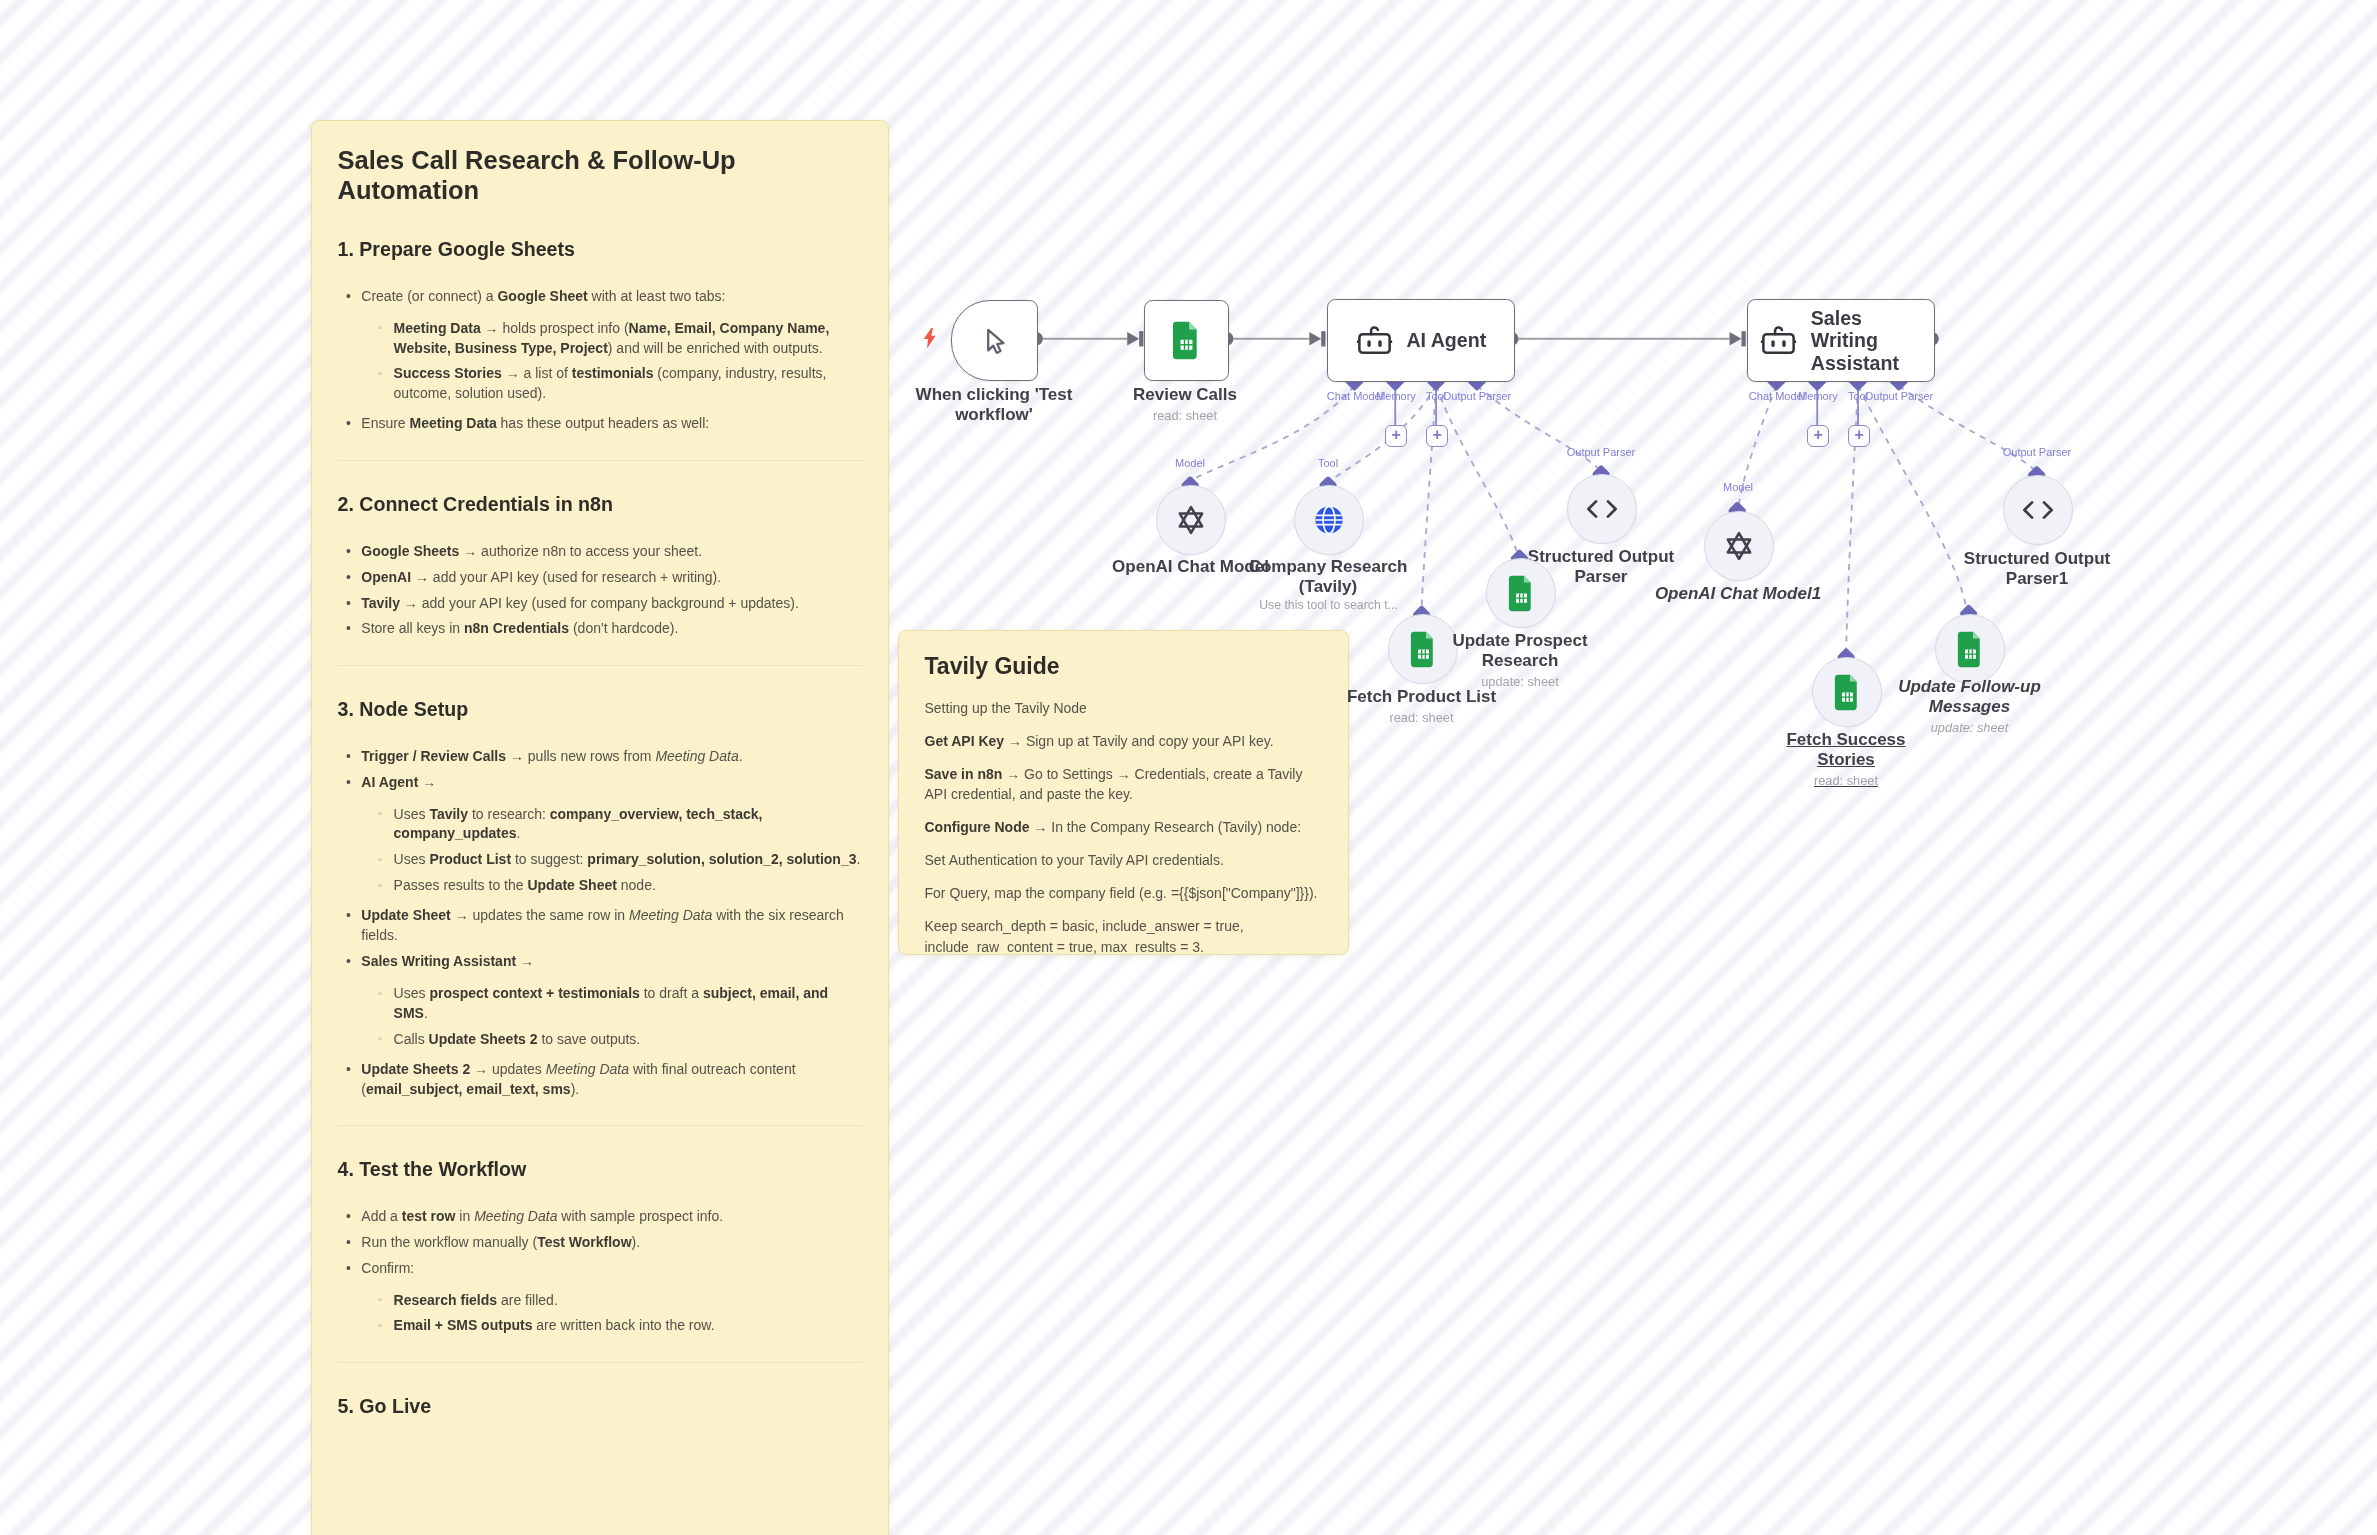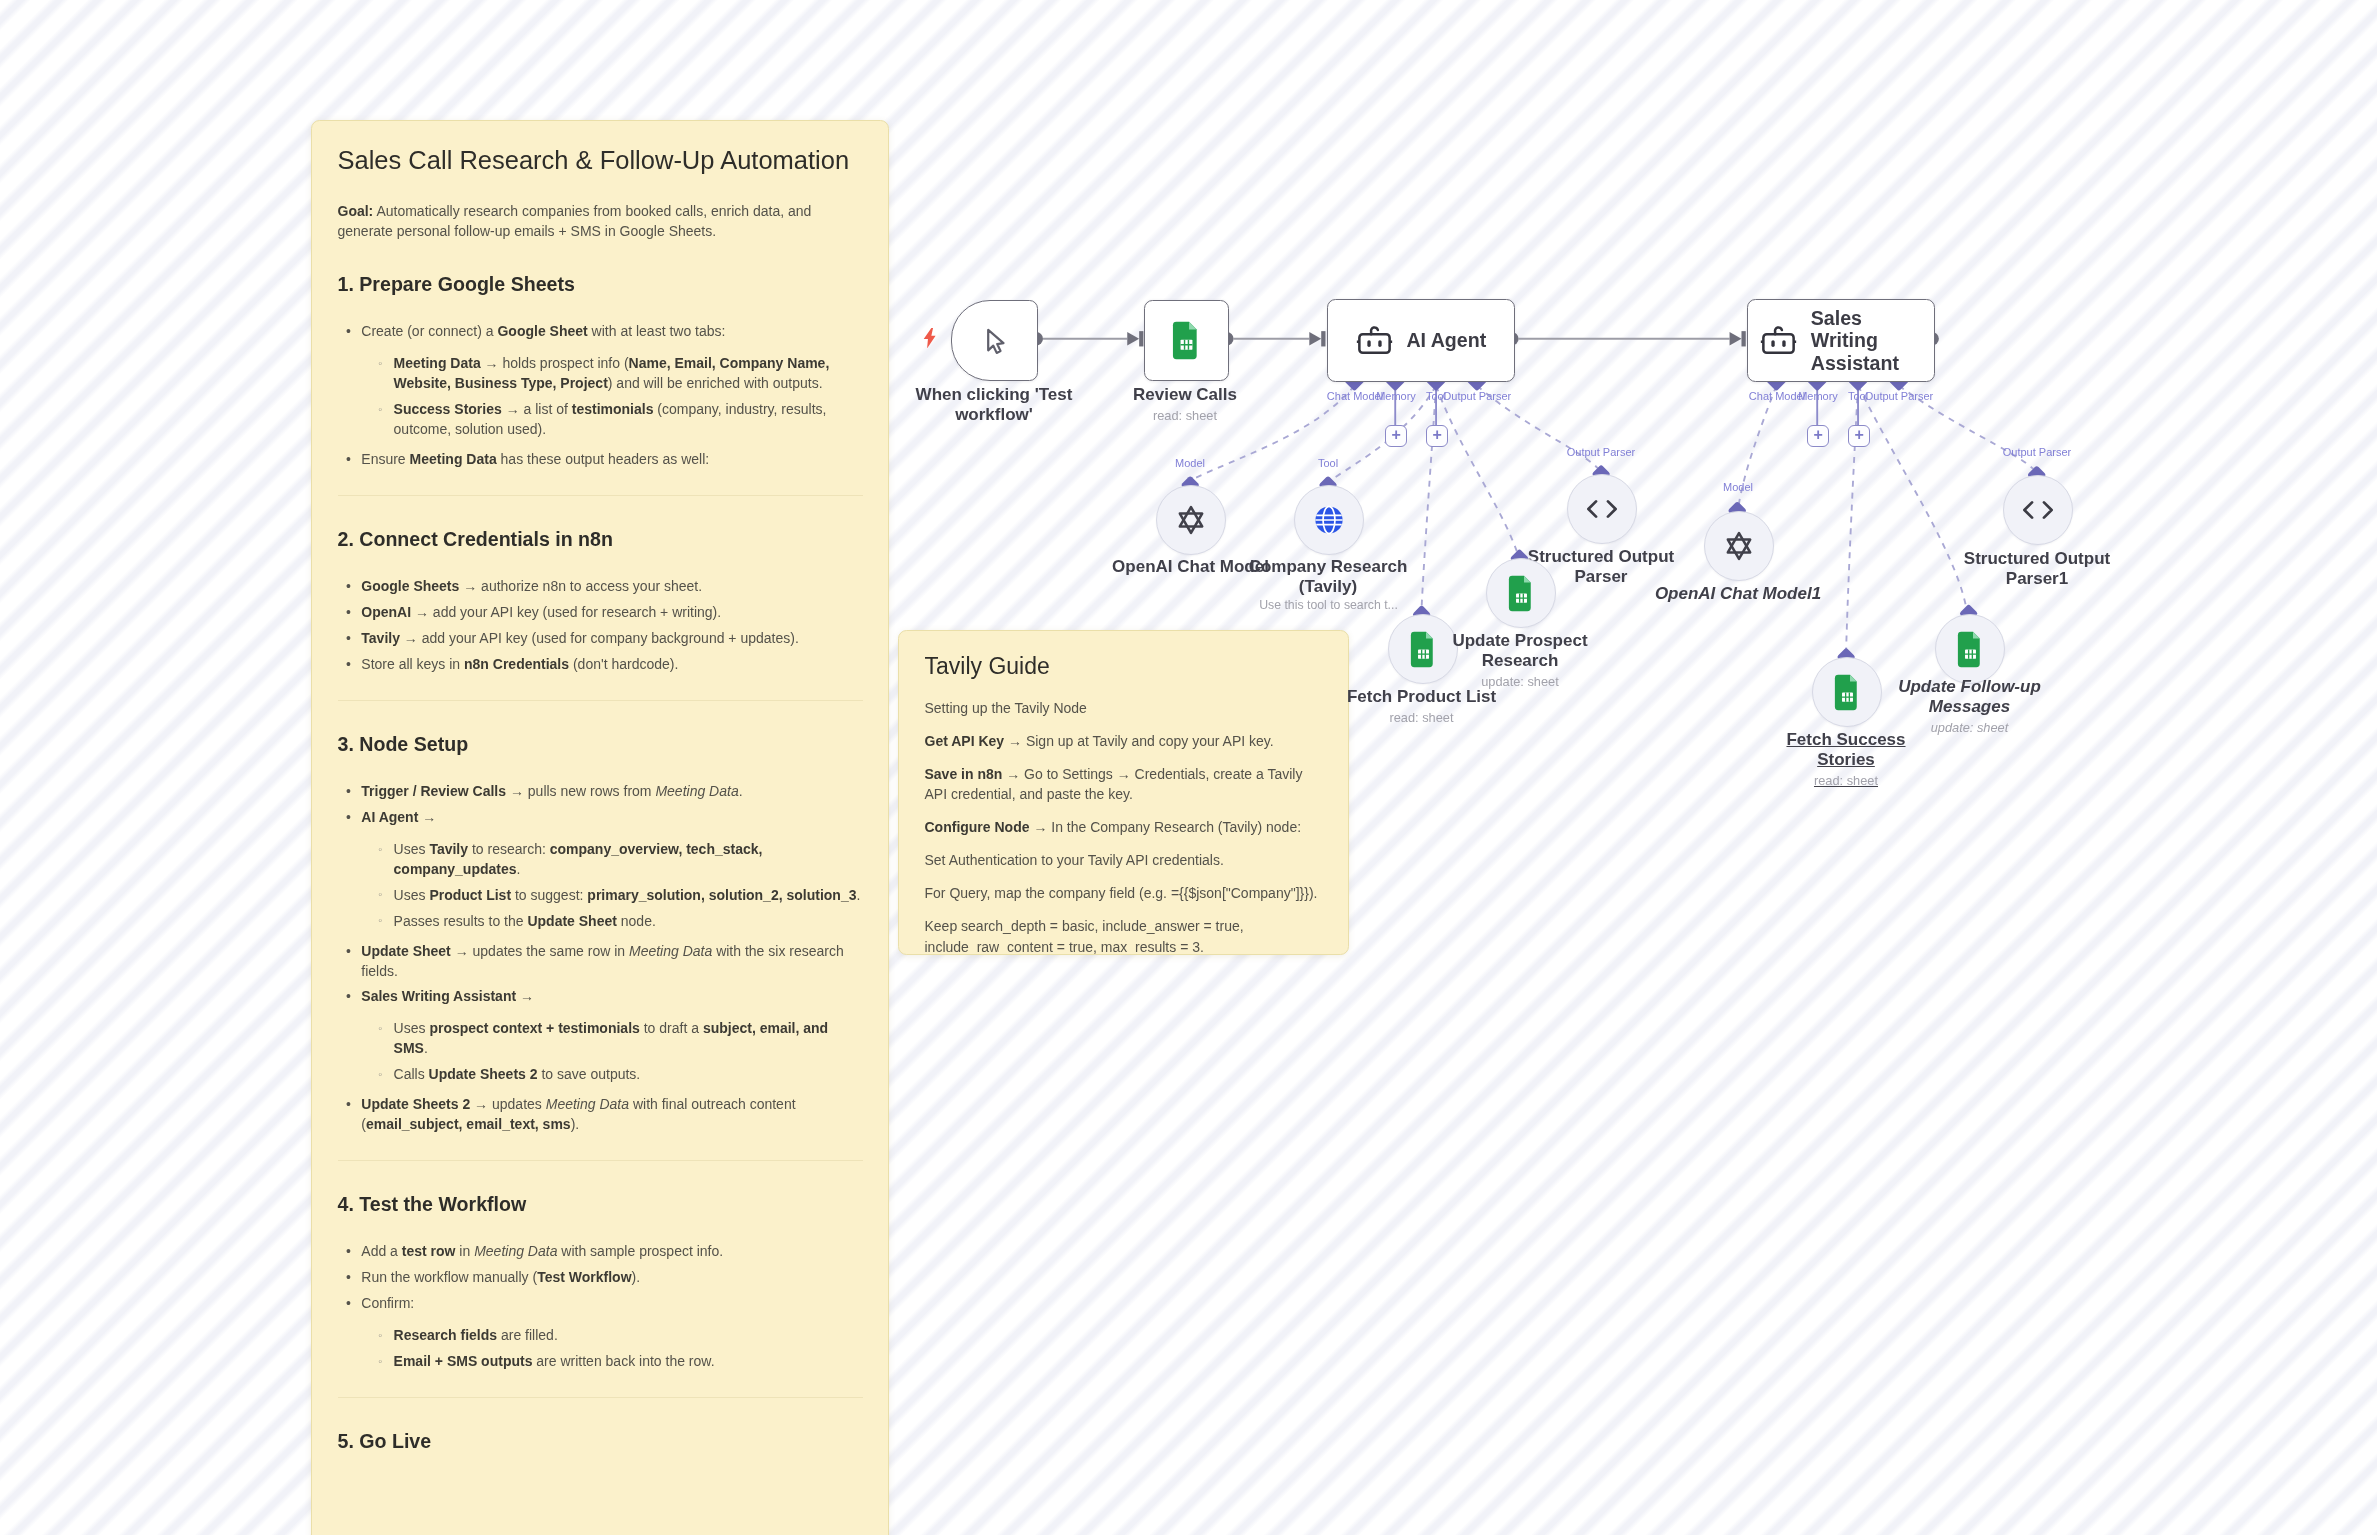--- a/index.html
+++ b/index.html
@@ -7,21 +7,21 @@
     width:2377px;height:1536px;overflow:hidden;position:relative;
     font-family:"Liberation Sans",sans-serif;
     background:repeating-linear-gradient(135deg,#ffffff 0px,#ffffff 7.7px,#f1f2f8 12.8px,#f1f2f8 17px,#ffffff 22px,#ffffff 27px);
   }
   
   .sticky{
     position:absolute;background:#fbf1cb;border:0.9px solid #eadfa9;border-radius:8.5px;
     box-shadow:0 1.7px 6.8px rgba(130,105,40,.10);overflow:hidden;color:#54524a;
   }
   .sticky .inner{padding:22px 25.5px;}
-  .sticky h1{font-size:25.5px;line-height:1.2;color:#2e2d29;margin:1.7px 0 25.5px 0;font-weight:normal;}
+  .sticky h1{font-size:25.5px;line-height:1.2;color:#2e2d29;margin:1.7px 0 25.5px 0;font-weight:bold;}
   .sticky h2{font-size:19.6px;line-height:1.25;color:#2e2d29;margin:31px 0 25.5px 0;font-weight:bold;}
   .sticky p{font-size:14px;line-height:1.45;margin:10.2px 0 13.6px 0;}
   .sticky b{color:#3c3a33;}
   .sticky i{font-style:italic;}
   .sticky ul{list-style:none;margin:8.5px 0;padding-left:8.5px;}
   .sticky li{position:relative;padding-left:15.3px;font-size:14px;line-height:1.42;margin:6px 0;}
   .sticky li::before{content:"\2022";position:absolute;left:0;top:0;color:#54524a;}
   .sticky ul.sub{margin:12px 0 10.2px 13.6px;padding-left:3.4px;}
   .sticky ul.sub li::before{content:"\25E6";color:#96938a;font-size:.8em;top:1.7px;}
   .sticky .rule{border-top:0.9px solid #eee3b8;margin:25.5px 0;}
@@ -115,21 +115,20 @@
     <rect x="-8" y="-8" width="16" height="16" rx="3" transform="translate(2170,772) rotate(45)"></rect>
     <rect x="-8" y="-8" width="16" height="16" rx="3" transform="translate(2314,721) rotate(45)"></rect>
     <rect x="-8" y="-8" width="16" height="16" rx="3" transform="translate(2394,558) rotate(45)"></rect>
   </g>
 </svg>
 
 <div class="sticky" id="sticky-main">
   <div class="inner">
     <h1>Sales Call Research &amp; Follow-Up Automation</h1>
     <div>
-        <p><b>Goal:</b> Automatically research companies from booked calls, enrich data, and generate personal follow-up emails + SMS in Google Sheets.</p>
         <h2>1. Prepare Google Sheets</h2>
         <ul>
           <li>Create (or connect) a <b>Google Sheet</b> with at least two tabs:<ul class="sub">
               <li><b>Meeting Data</b> → holds prospect info (<b>Name, Email, Company Name, Website, Business Type, Project</b>) and will be enriched with outputs.</li>
               <li><b>Success Stories</b> → a list of <b>testimonials</b> (company, industry, results, outcome, solution used).</li>
             </ul></li>
           <li>Ensure <b>Meeting Data</b> has these output headers as well:</li>
         </ul>
         <div class="rule"></div>
         <h2>2. Connect Credentials in n8n</h2>

